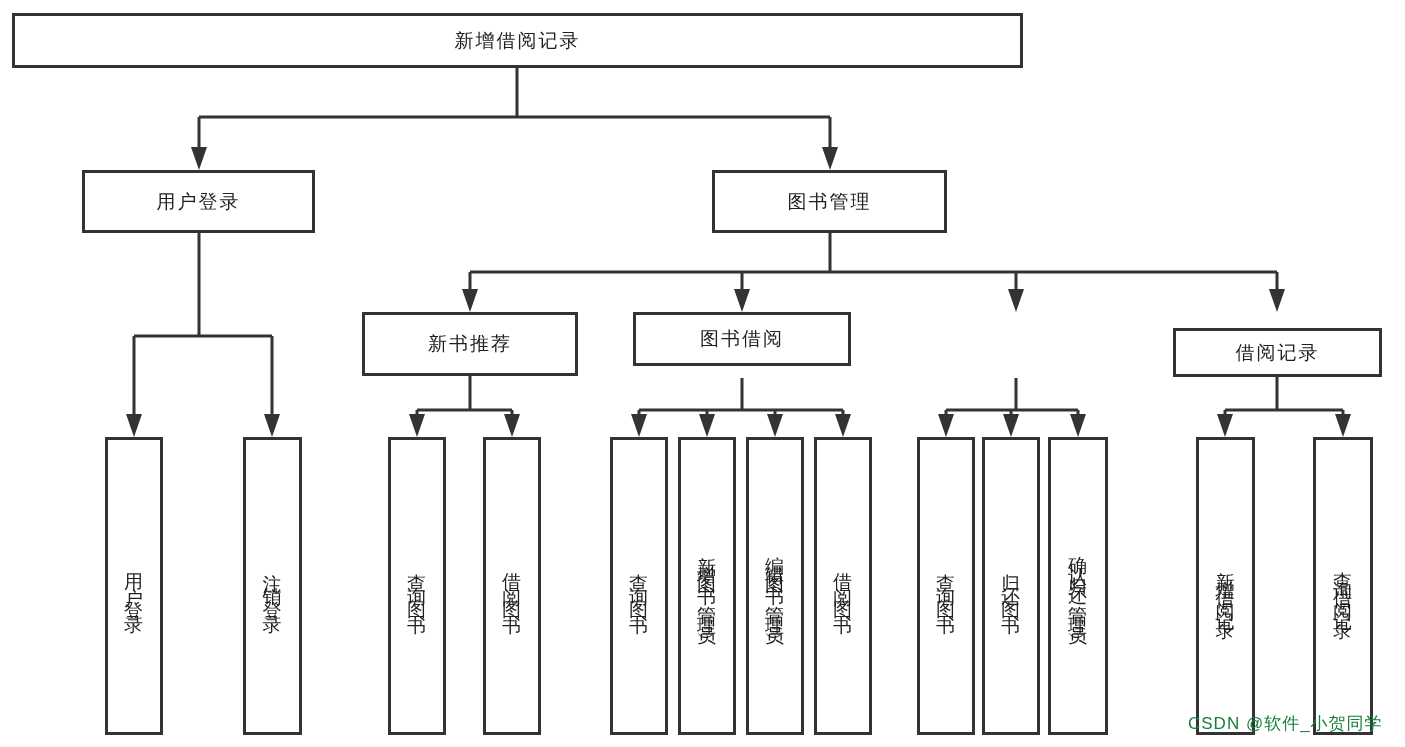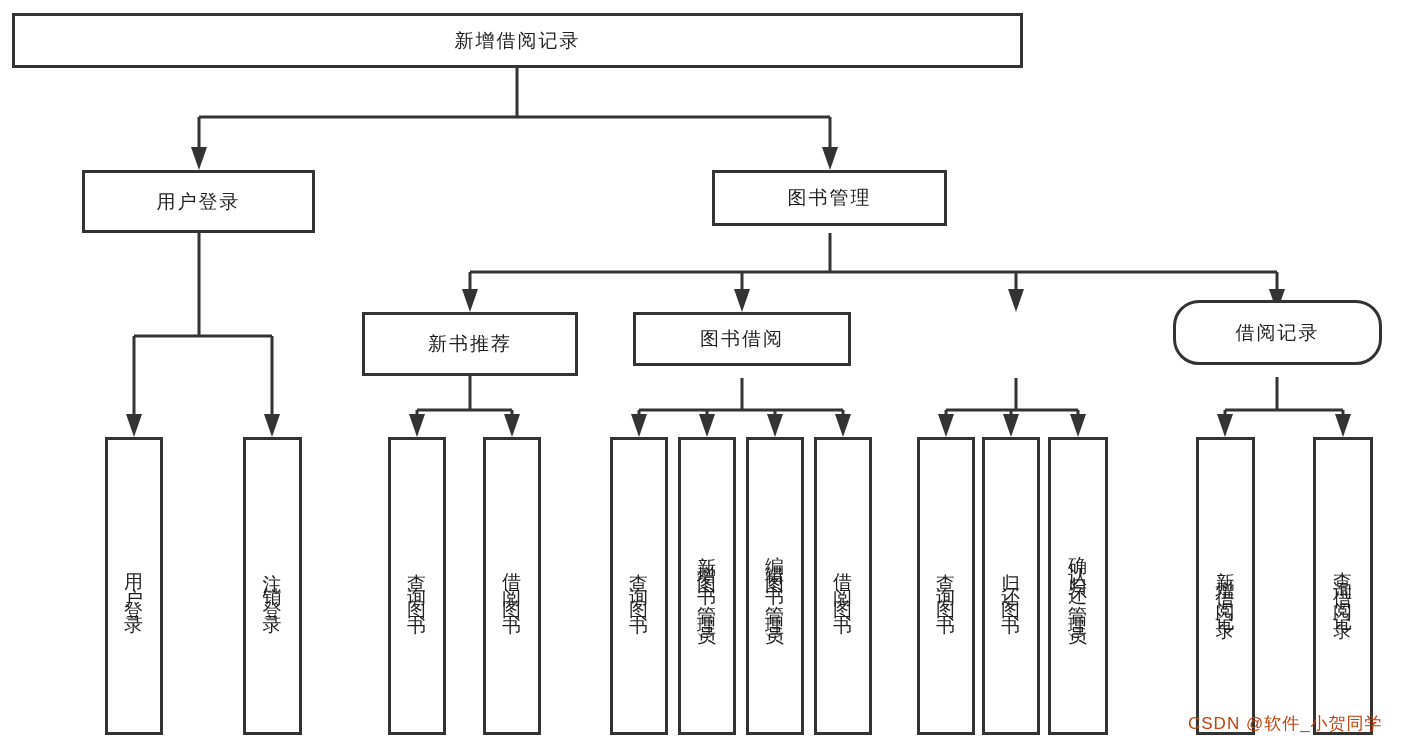--- a/index.html
+++ b/index.html
@@ -59,21 +59,21 @@
     white-space: nowrap;
   }
   .vbox.sp-wide span {
     letter-spacing: 14px;
   }
   .watermark {
     position: absolute;
     left: 1188px;
     top: 712px;
     font-size: 17px;
-    color: #c2410c;
+    color: #15803d;
     white-space: nowrap;
     z-index: 3;
     letter-spacing: 1px;
   }
 </style>
 </head>
 <body>
 
 <div class="stage">
 
@@ -120,31 +120,31 @@
     </g>
   </svg>
 
   <div class="hbox" style="left:12px; top:13px; width:1011px; height:55px;">
     <span>新增借阅记录</span>
   </div>
 
   <div class="hbox" style="left:82px; top:170px; width:233px; height:63px;">
     <span>用户登录</span>
   </div>
-  <div class="hbox" style="left:712px; top:170px; width:235px; height:56px;">
+  <div class="hbox" style="left:712px; top:170px; width:235px; height:63px;">
     <span>图书管理</span>
   </div>
 
   <div class="hbox" style="left:362px; top:312px; width:216px; height:64px;font-family:Liberation Mono, monospace;">
     <span>新书推荐</span>
   </div>
   <div class="hbox" style="left:633px; top:312px; width:218px; height:54px;">
     <span>图书借阅</span>
   </div>
-  <div class="hbox" style="left:1173px; top:300px; width:209px; height:65px;border-radius:26px;">
+  <div class="hbox" style="left:1173px; top:328px; width:209px; height:49px;">
     <span>借阅记录</span>
   </div>
 
   <div class="vbox sp-wide" style="left:105px;">
     <span>用户登录</span>
   </div>
   <div class="vbox sp-wide" style="left:243px; width:59px;">
     <span>注销登录</span>
   </div>
 

